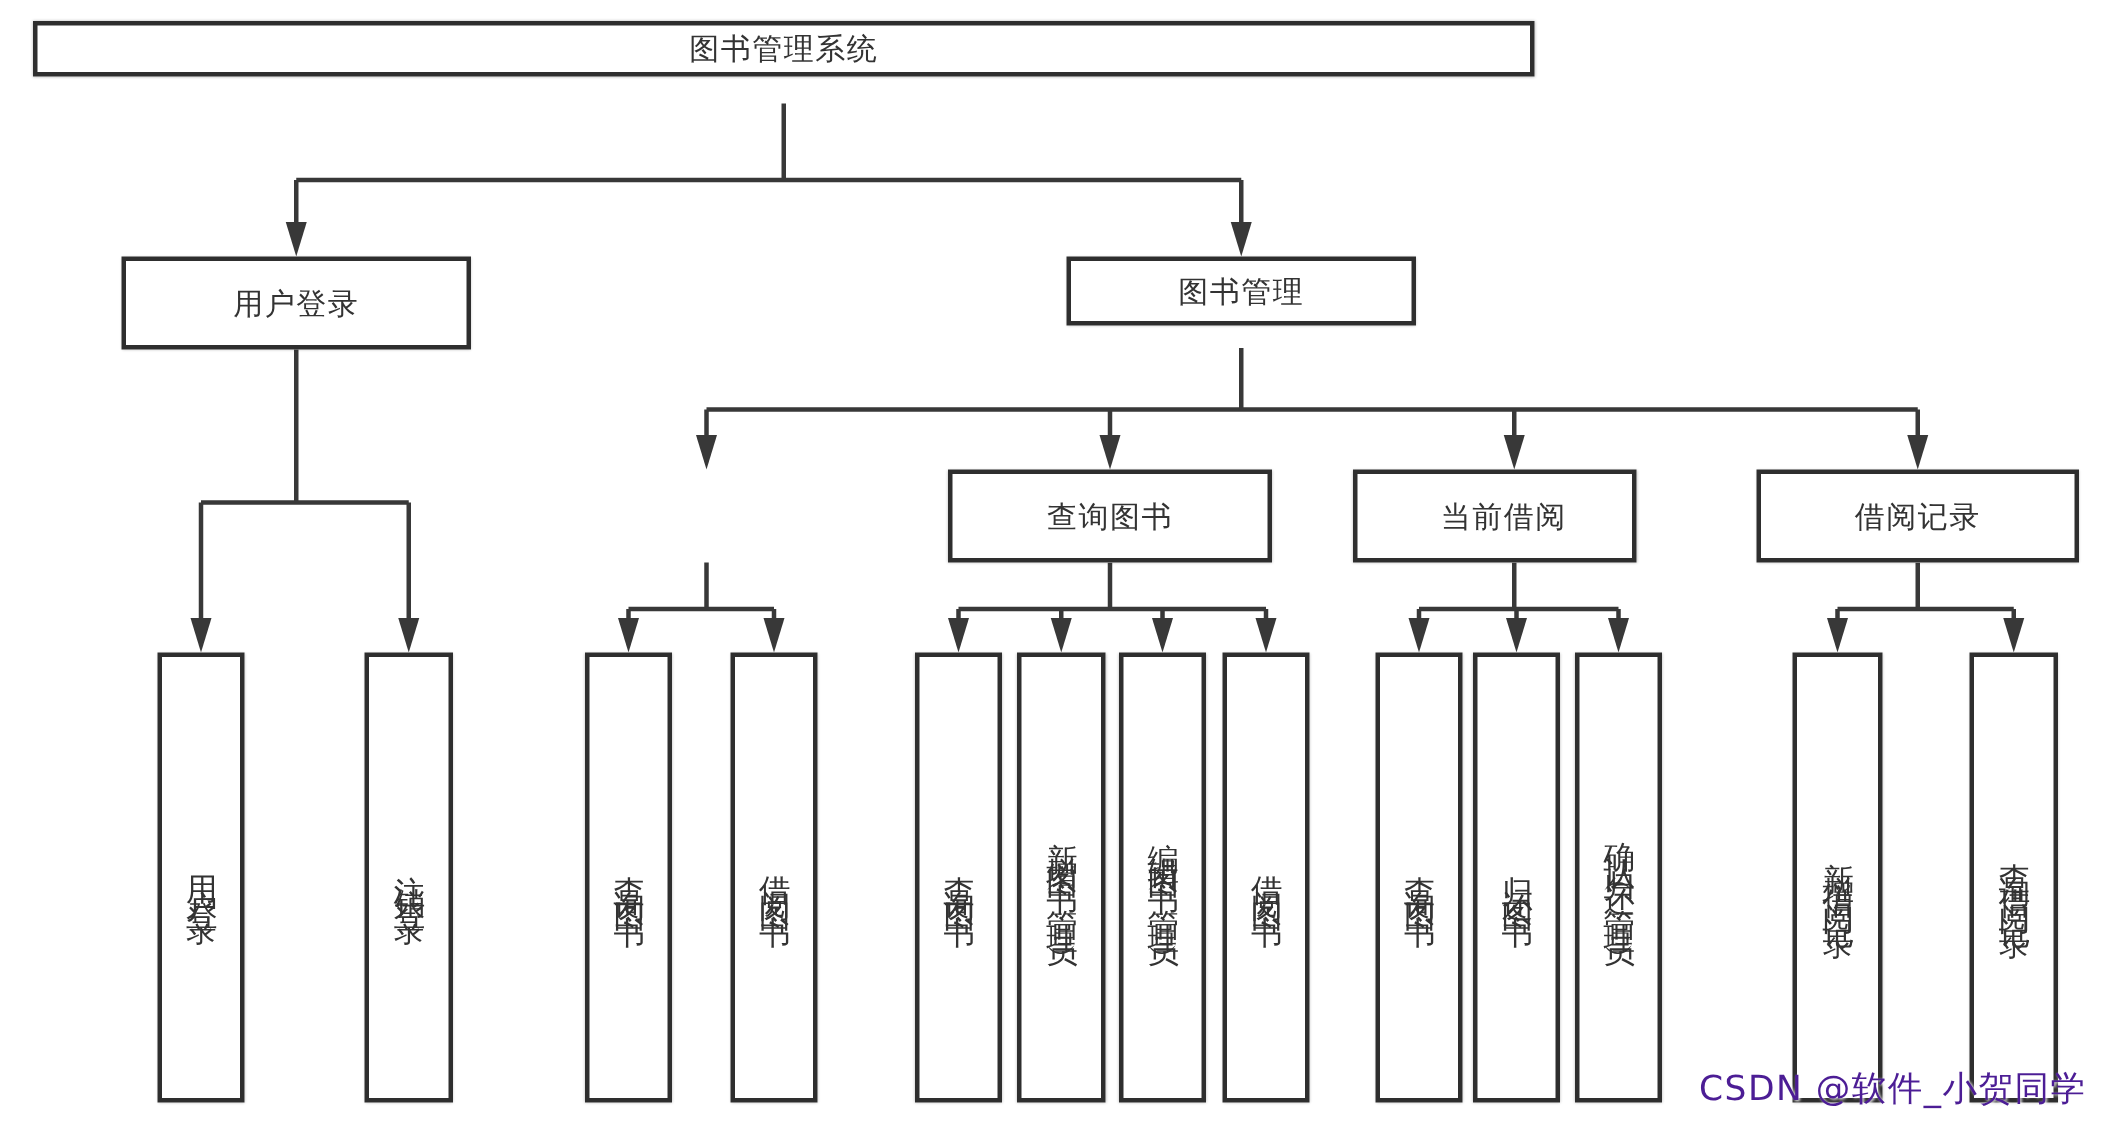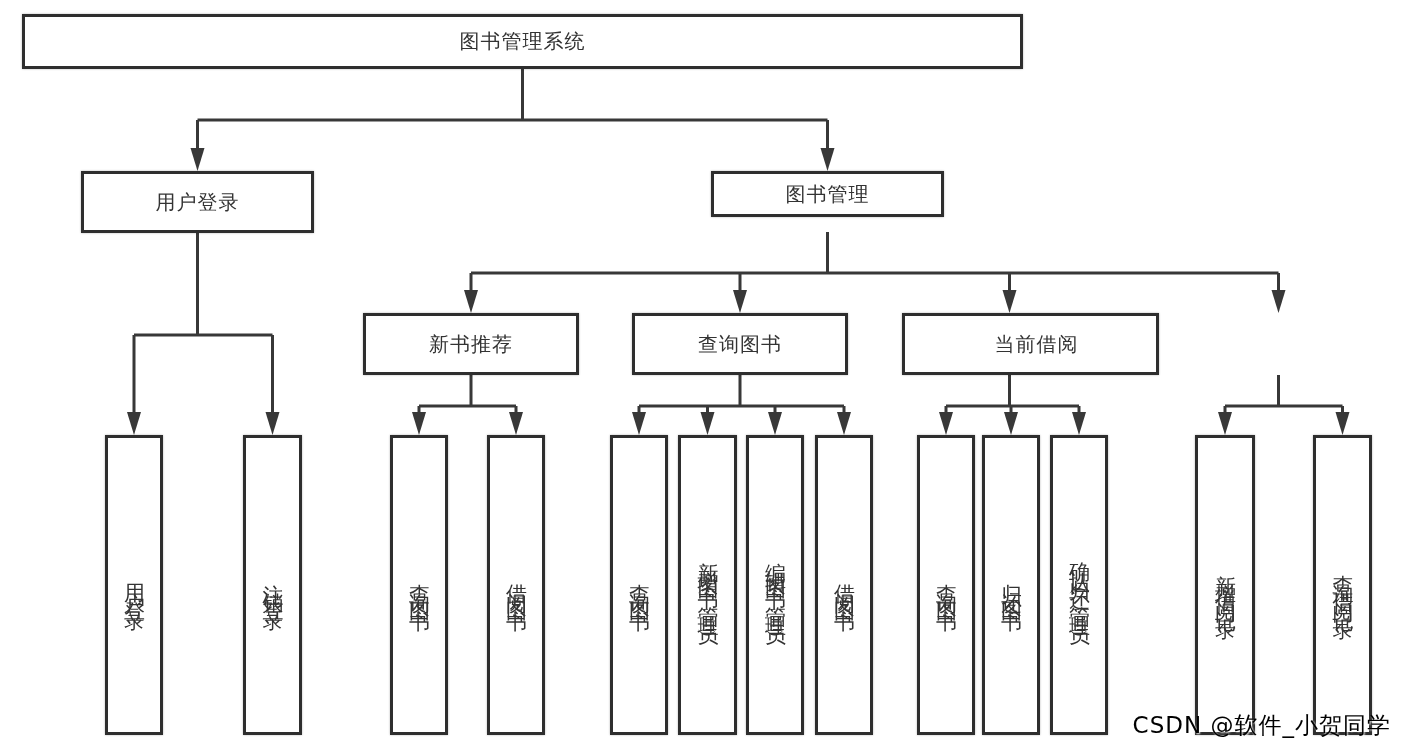--- a/index.html
+++ b/index.html
@@ -12,21 +12,21 @@
     position:absolute;box-sizing:border-box;background:#ffffff;
     border:3px solid #2e2e2e;box-shadow:0 0 2px rgba(0,0,0,.28);
     display:flex;align-items:center;justify-content:center;
     font-size:20px;letter-spacing:1px;white-space:nowrap;
   }
   .leaf{
     writing-mode:vertical-rl;text-orientation:mixed;
     font-size:21px;letter-spacing:9px;line-height:1;
   }
   #watermark{
-    position:absolute;right:14px;top:710px;font-size:23px;color:#000000;
+    position:absolute;right:14px;top:710px;font-size:23px;color:#4c1d95;
     letter-spacing:1px;text-shadow:1px 1px 2px #ffffff;
   }
 </style>
 </head>
 <body>
 
 <div id="stage">
 
   <svg id="wires" viewBox="0 0 1405 747" xmlns="http://www.w3.org/2000/svg">
     <path fill="none" stroke="#383838" stroke-width="3" d="
@@ -58,28 +58,28 @@
       <polygon points="768,412 782,412 775,435"></polygon>
       <polygon points="837,412 851,412 844,435"></polygon>
       <polygon points="939,412 953,412 946,435"></polygon>
       <polygon points="1004,412 1018,412 1011,435"></polygon>
       <polygon points="1072,412 1086,412 1079,435"></polygon>
       <polygon points="1218,412 1232,412 1225,435"></polygon>
       <polygon points="1335.5,412 1349.5,412 1342.5,435"></polygon>
     </g>
   </svg>
 
-  <div class="node" style="left:22px;top:14px;width:1001px;height:55px;text-align:right;">图书管理系统</div>
+  <div class="node" style="left:22px;top:14px;width:1001px;height:37px;text-align:right;">图书管理系统</div>
 
   <div class="node" style="left:81px;top:171px;width:233px;height:62px;">用户登录</div>
   <div class="node" style="left:711px;top:171px;width:233px;height:46px;">图书管理</div>
 
-  <div class="node" style="left:363px;top:313px;width:216px;height:62px;">新书推荐</div>
   <div class="node" style="left:632px;top:313px;width:216px;height:62px;">查询图书</div>
-  <div class="node" style="left:902px;top:313px;width:257px;height:62px;padding-left:12px;">当前借阅</div>
+  <div class="node" style="left:902px;top:313px;width:189px;height:62px;padding-left:12px;">当前借阅</div>
+  <div class="node" style="left:1171px;top:313px;width:215px;height:62px;">借阅记录</div>
 
   <div class="node leaf" style="left:105px;top:435px;width:58px;height:300px;">用户登录</div>
   <div class="node leaf" style="left:243px;top:435px;width:59px;height:300px;">注销登录</div>
 
   <div class="node leaf" style="left:390px;top:435px;width:58px;height:300px;">查询图书</div>
   <div class="node leaf" style="left:487px;top:435px;width:58px;height:300px;">借阅图书</div>
 
   <div class="node leaf" style="left:610px;top:435px;width:58px;height:300px;">查询图书</div>
   <div class="node leaf" style="left:678px;top:435px;width:59px;height:300px;">新增图书（管理员）</div>
   <div class="node leaf" style="left:746px;top:435px;width:58px;height:300px;">编辑图书（管理员）</div>

